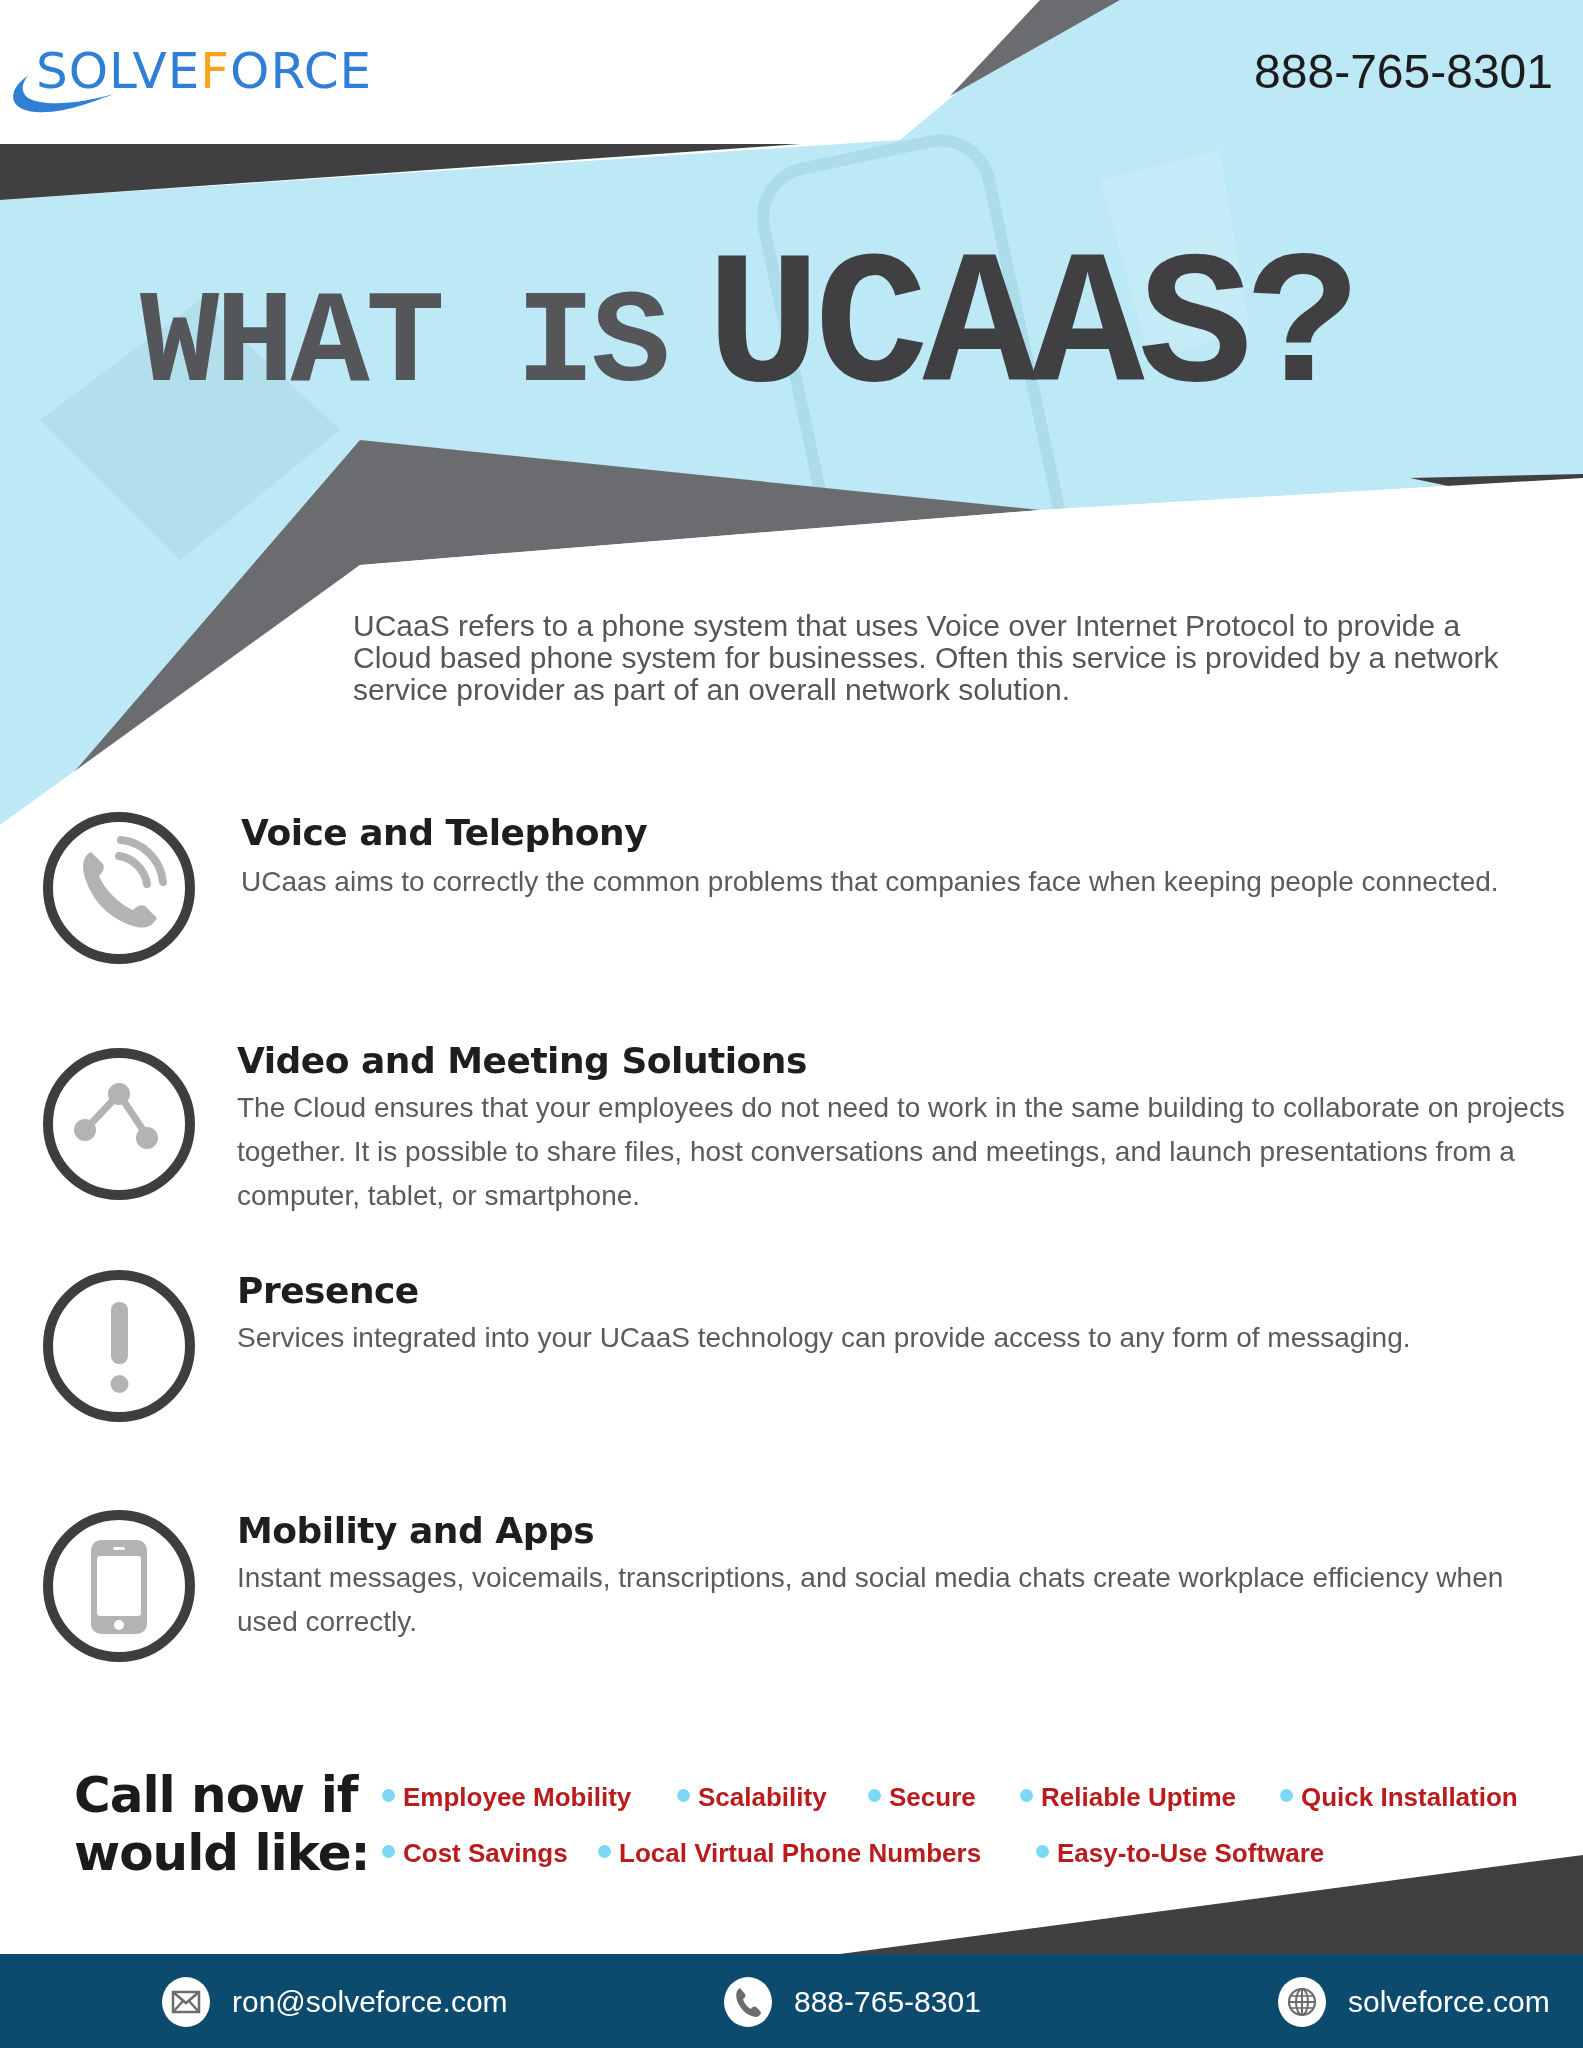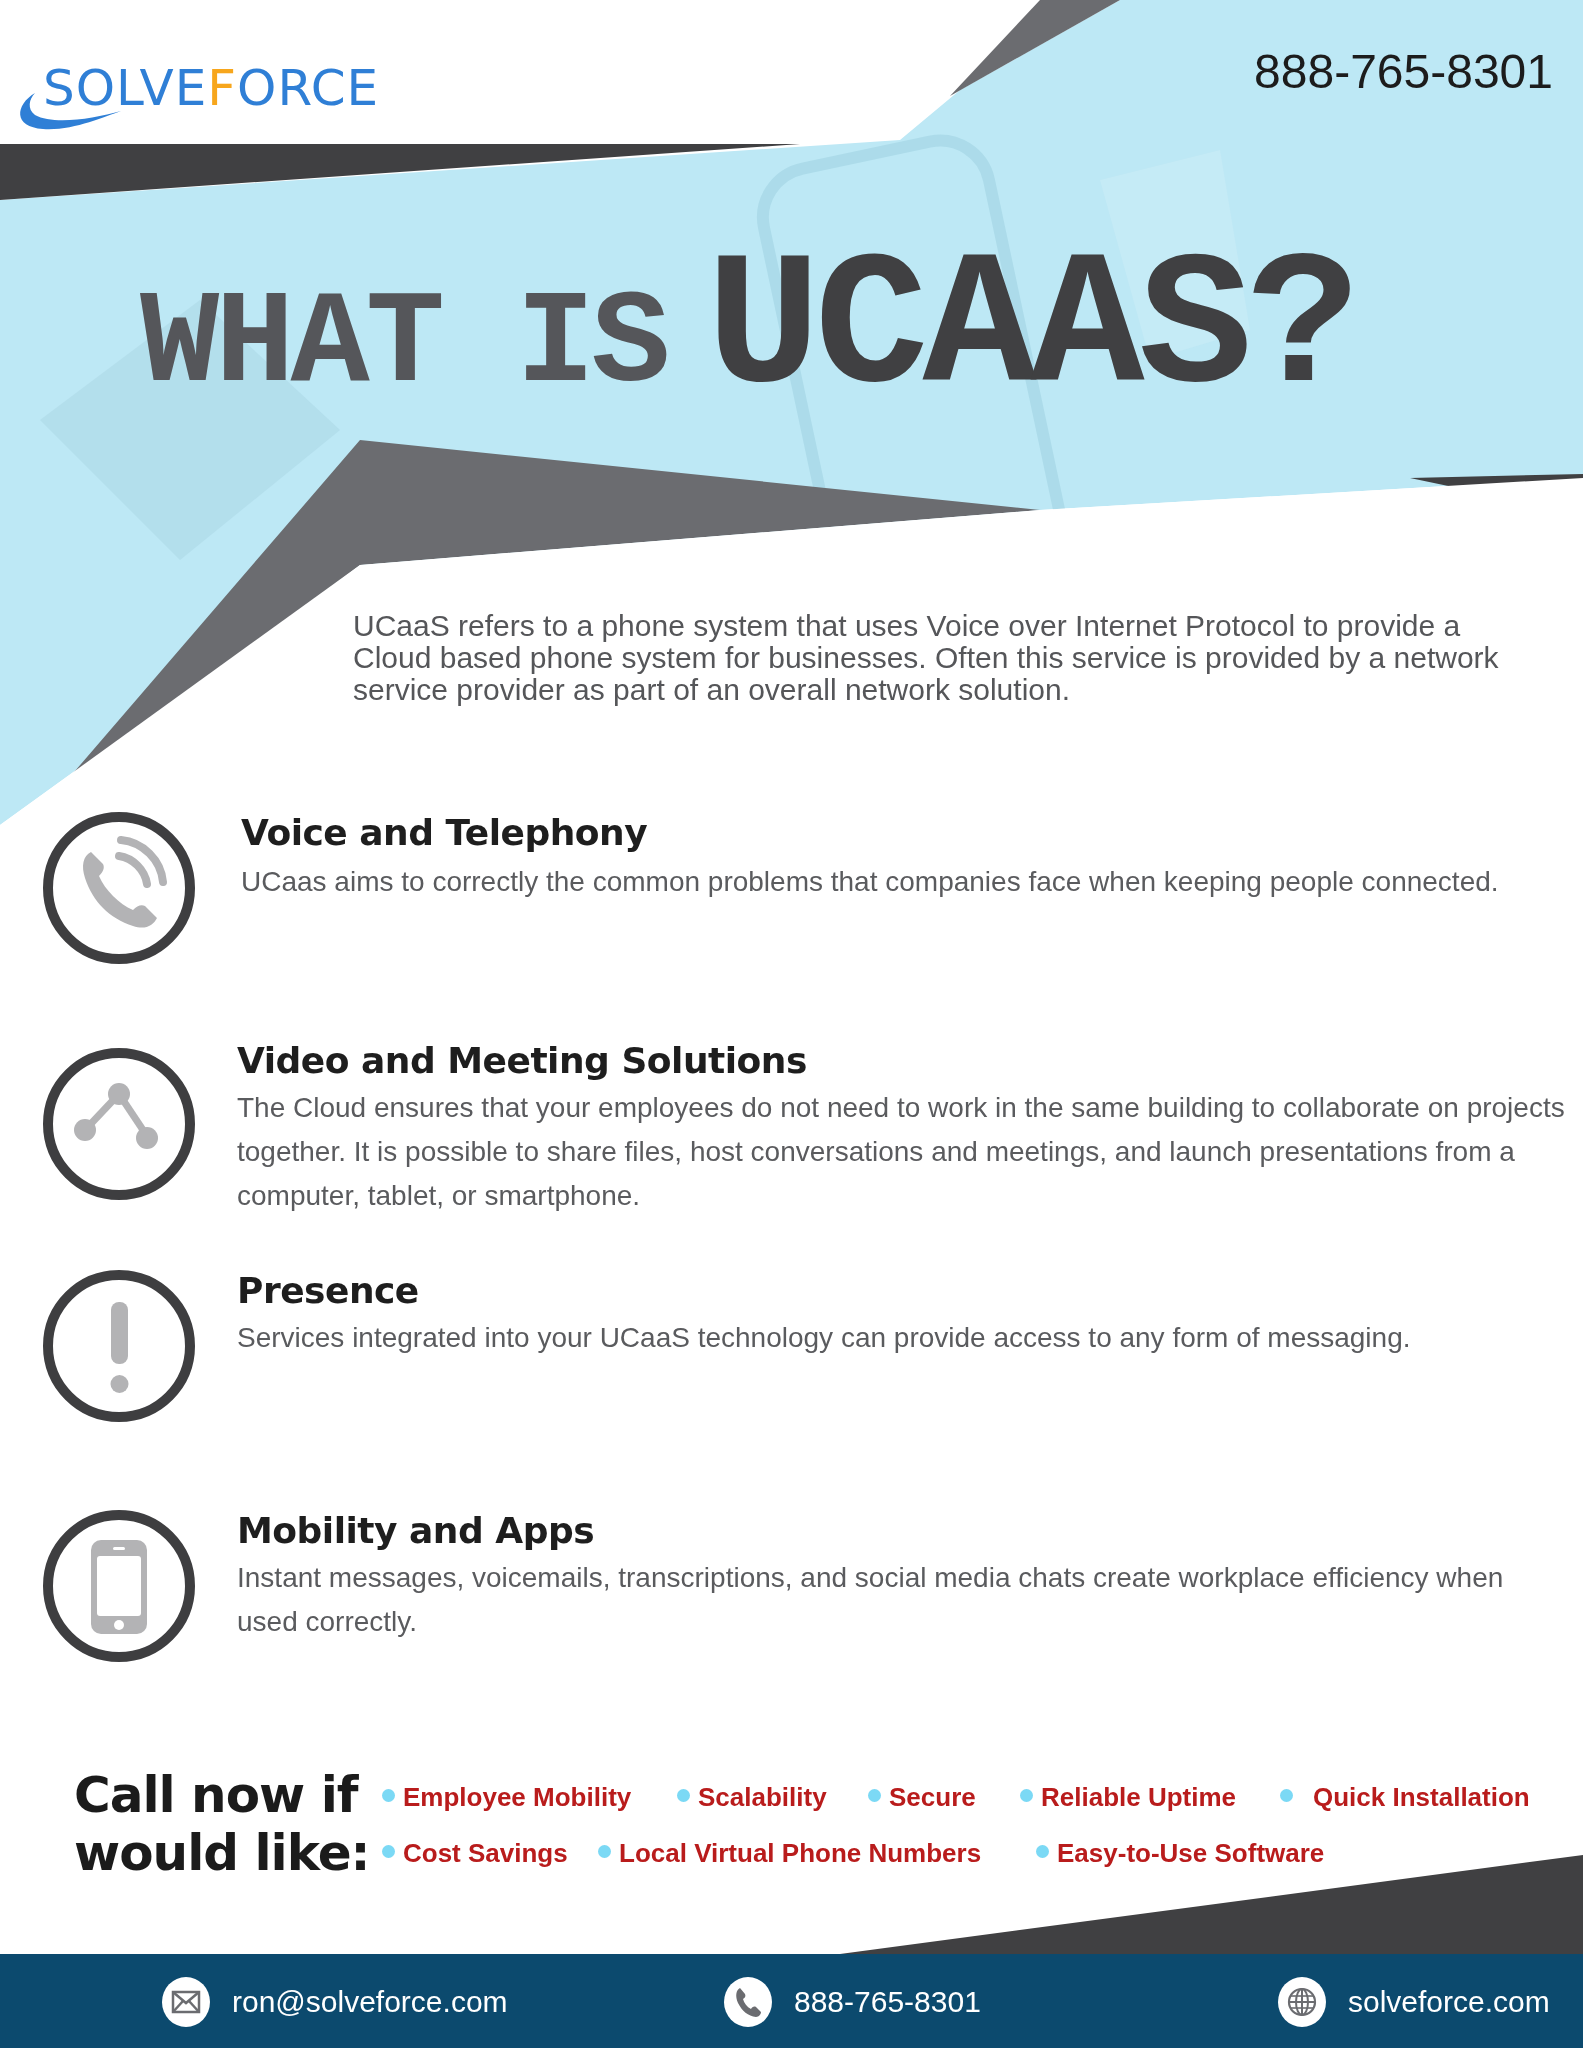--- a/index.html
+++ b/index.html
@@ -1,19 +1,19 @@
 <!DOCTYPE html>
 <html><head>
 <meta charset="utf-8">
 <style>
   html, body { margin: 0; padding: 0; }
   body { width: 1583px; height: 2048px; position: relative; overflow: hidden; background: #ffffff; font-family: "Liberation Sans", sans-serif; }
   .abs { position: absolute; }
   svg.bg { position: absolute; left: 0; top: 0; }
-  .logo { left: 13px; top: 38px; width: 440px; height: 80px; margin-top: 17px; }
+  .logo { left: 6px; top: 38px; width: 440px; height: 80px; }
   .logo-text { position: absolute; left: 30px; top: 4px; font-family: "DejaVu Sans", sans-serif; font-size: 50px; letter-spacing: 1px; color: #2f7fd6; font-weight: normal; }
   .logo-text .f { color: #f7a61c; }
   .top-phone { right: 30px; top: 44px; font-family: "Liberation Sans", sans-serif; font-size: 48px; color: #1c1c1c; }
   .hero-title { left: 140px; top: 222px; color: #4a4b4e; font-family: Liberation Mono, monospace; font-weight: bold; white-space: nowrap; }
   .hero-title .small { font-size: 132px; letter-spacing: -4px; vertical-align: baseline; color: #55565a; }
   .hero-title .big { font-size: 190px; letter-spacing: -6px; color: #404042; margin-left: 40px; }
   .intro { left: 353px; top: 610px; width: 1160px; font-family: "Liberation Sans", sans-serif; font-size: 30px; line-height: 32px; color: #555659; }
   .feature { position: absolute; left: 43px; width: 1480px; height: 160px; }
   .ring { position: absolute; left: 0; top: 0; width: 132px; height: 132px; border: 10px solid #3e3e40; border-radius: 50%; box-sizing: content-box; }
   .ring svg { position: absolute; left: 0; top: 0; }
@@ -121,21 +121,21 @@
 
 <div class="abs cta">
   <div>Call now if</div>
   <div>would like:</div>
 </div>
 
 <div class="bullet" style="left:382px;top:1782px"><span class="dot"></span><span>Employee Mobility</span></div>
 <div class="bullet" style="left:677px;top:1782px"><span class="dot"></span><span>Scalability</span></div>
 <div class="bullet" style="left:868px;top:1782px"><span class="dot"></span><span>Secure</span></div>
 <div class="bullet" style="left:1020px;top:1782px"><span class="dot"></span><span>Reliable Uptime</span></div>
-<div class="bullet" style="left:1280px;top:1782px"><span class="dot"></span><span style="margin-left:12px">Quick Installation</span></div>
+<div class="bullet" style="left:1280px;top:1782px"><span class="dot"></span><span style="margin-left:0">Quick Installation</span></div>
 <div class="bullet" style="left:382px;top:1838px"><span class="dot"></span><span>Cost Savings</span></div>
 <div class="bullet" style="left:598px;top:1838px"><span class="dot"></span><span>Local Virtual Phone Numbers</span></div>
 <div class="bullet" style="left:1036px;top:1838px"><span class="dot"></span><span>Easy-to-Use Software</span></div>
 
 <div class="abs footer">
   <div class="f-item" style="left:162px">
     <div class="f-icon">
       <svg width="30" height="24" viewBox="0 0 30 24">
           <rect x="2" y="2" width="26" height="20" fill="none" stroke="#6b6c70" stroke-width="2.5"></rect>
           <polyline points="2,2 15,13 28,2" fill="none" stroke="#6b6c70" stroke-width="2.5"></polyline>

